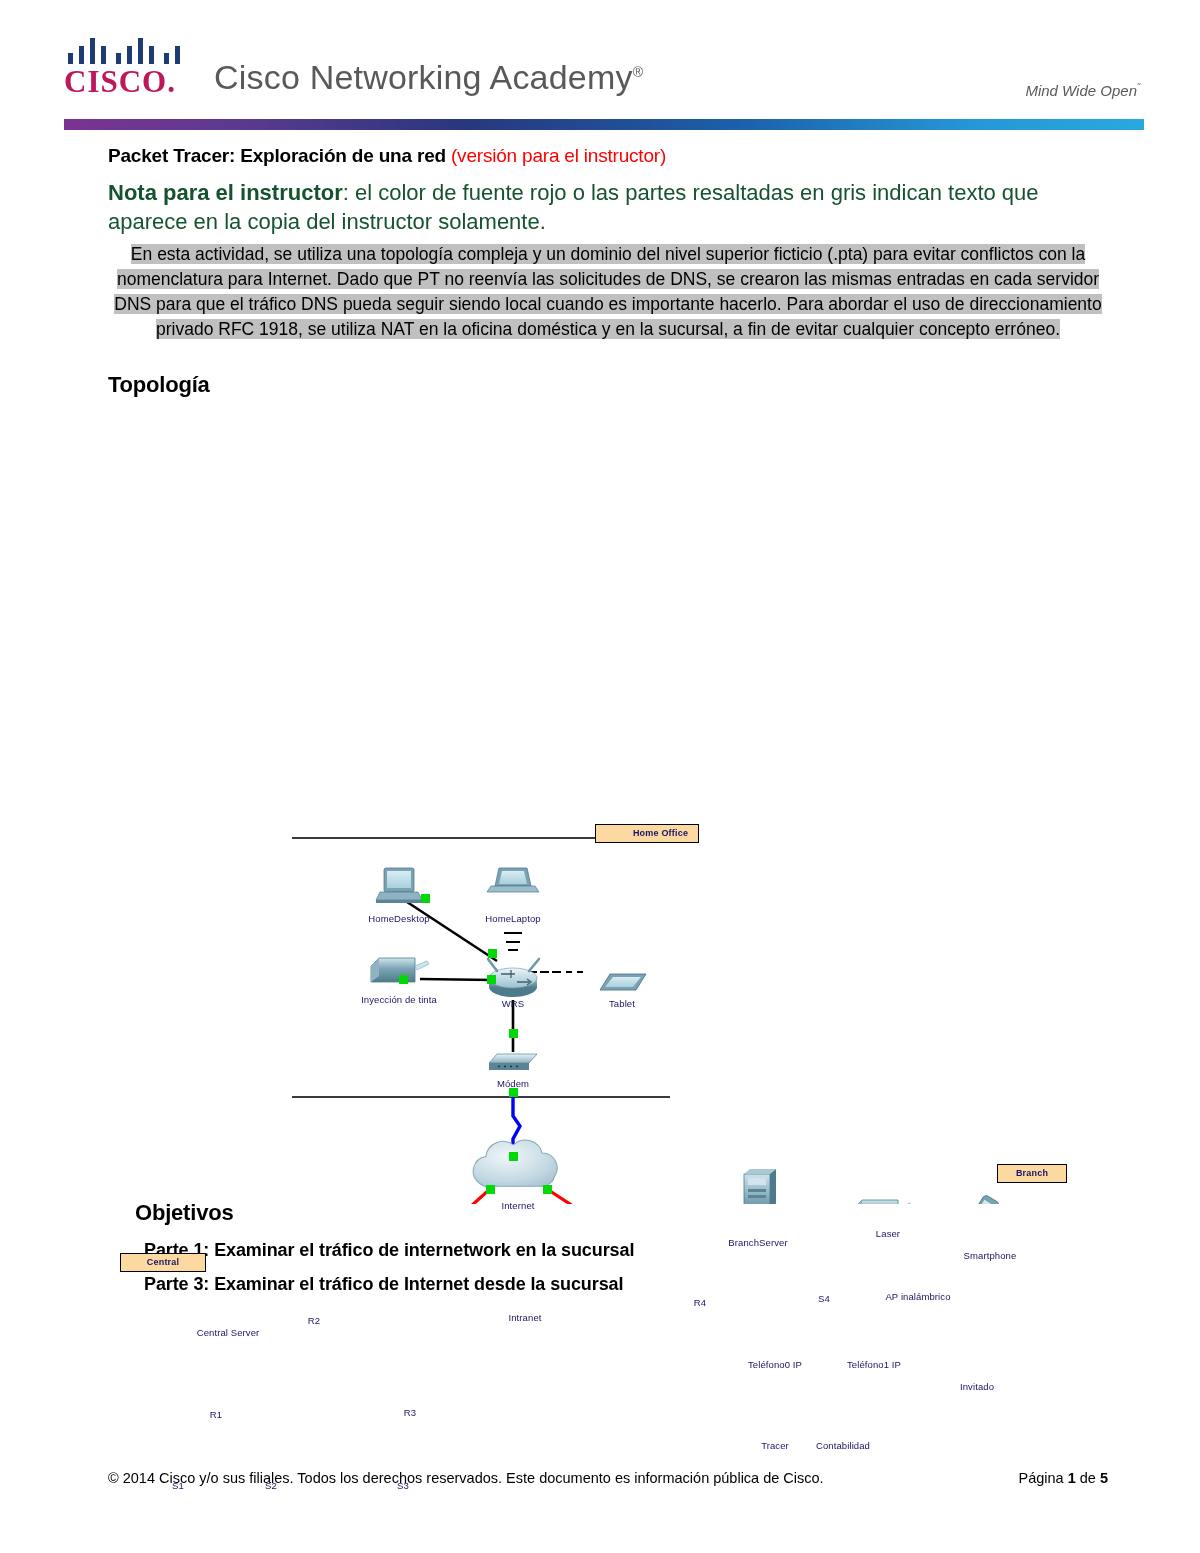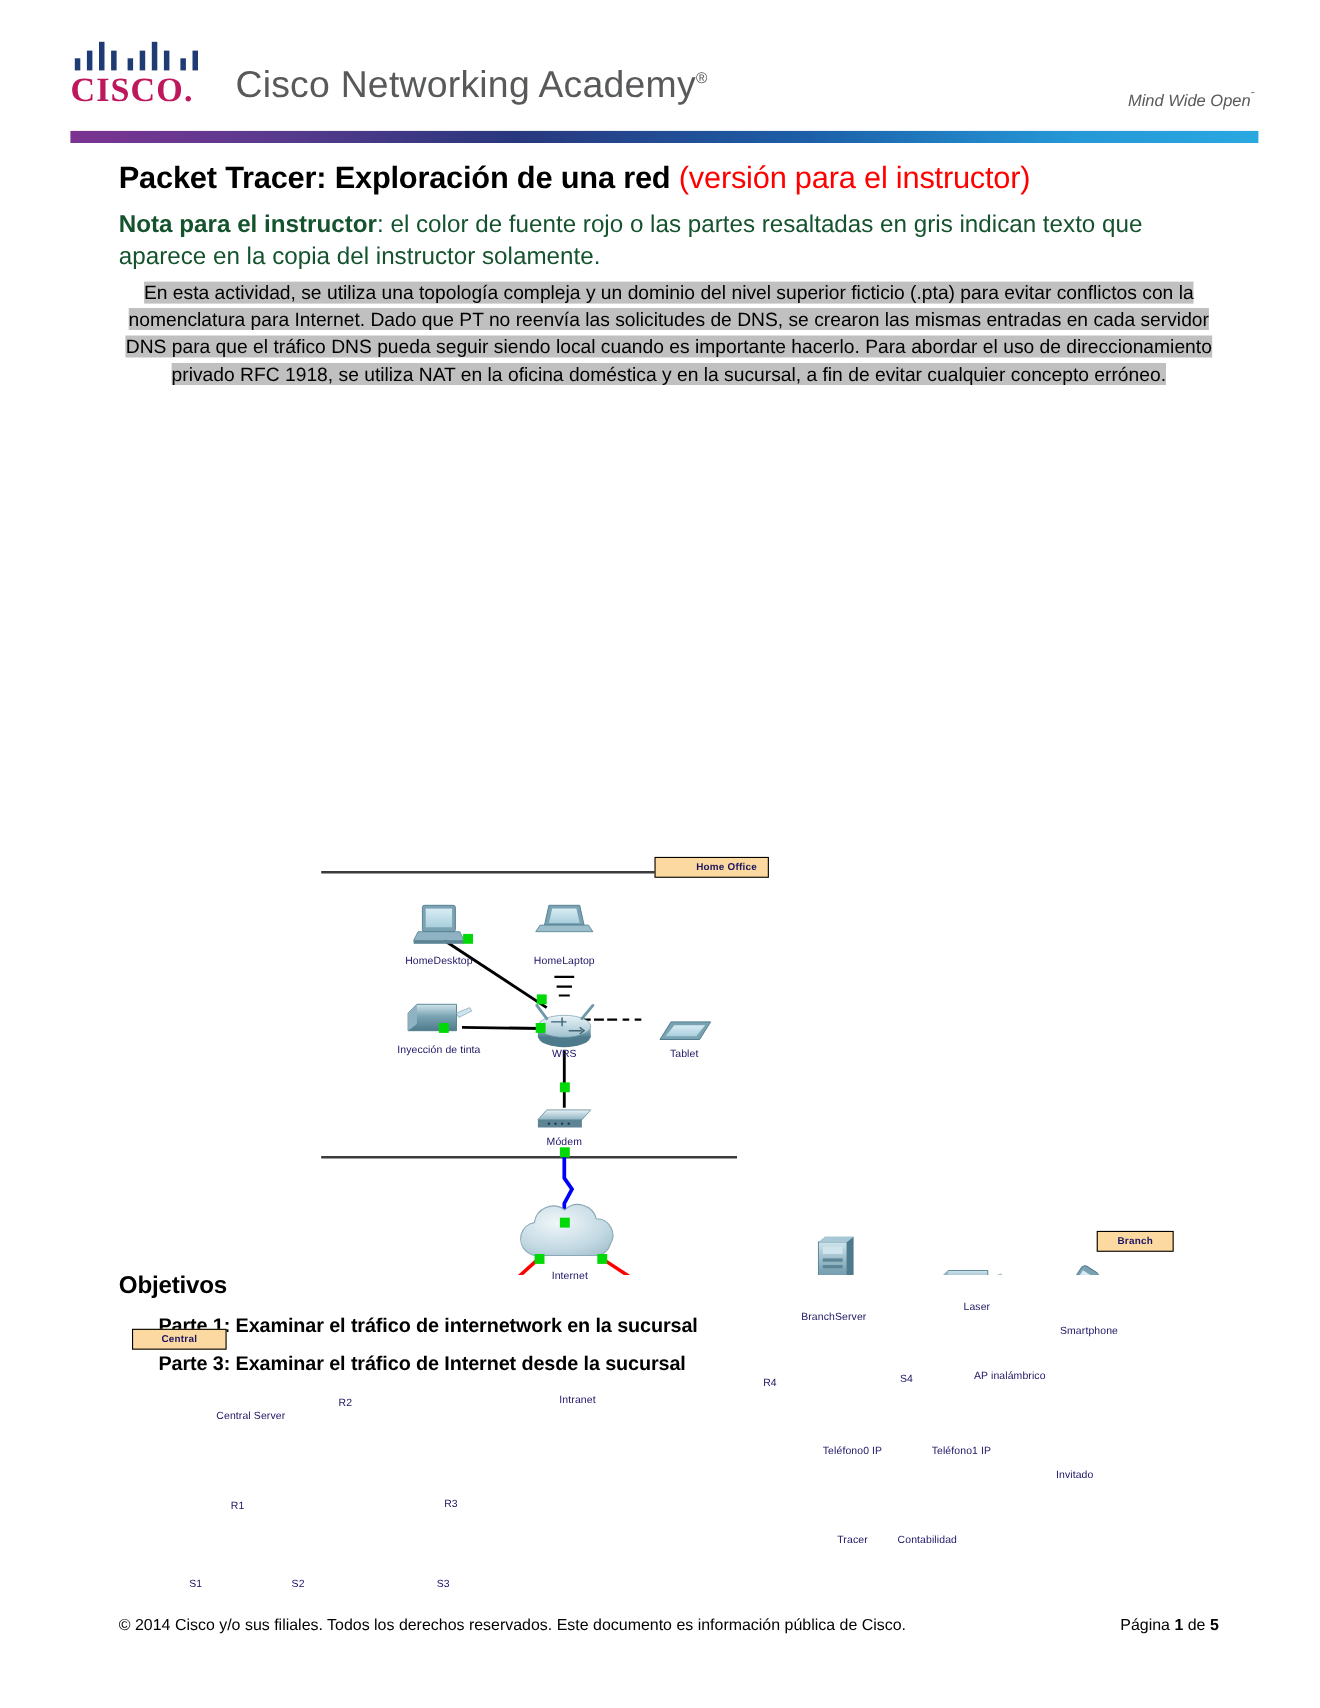--- a/index.html
+++ b/index.html
@@ -79,21 +79,21 @@
 
   
   #content {
     position: absolute;
     left: 0; top: 132px;
     width: 1200px;
   }
   .pad { padding-left: 108px; padding-right: 92px; }
 
   #doc-title {
-    font-size: 28px;
+    font-size: 19px;
     font-weight: bold;
     line-height: 1.25;
     margin-top: 12px;
     letter-spacing: -0.2px;
   }
   #doc-title .red { color: #ff0000; font-weight: normal; }
 
   #instructor-note {
     color: #14532d;
     font-size: 22px;
@@ -219,20 +219,21 @@
     </div>
 
     <div id="instructor-note">
       <b>Nota para el instructor</b><span>: el color de fuente rojo o las partes resaltadas en gris indican texto que aparece en la copia del instructor solamente.</span>
     </div>
 
     <div id="gray-paragraph">
       <span class="hl">En esta actividad, se utiliza una topología compleja y un dominio del nivel superior ficticio (.pta) para evitar conflictos con la nomenclatura para Internet. Dado que PT no reenvía las solicitudes de DNS, se crearon las mismas entradas en cada servidor DNS para que el tráfico DNS pueda seguir siendo local cuando es importante hacerlo. Para abordar el uso de direccionamiento privado RFC 1918, se utiliza NAT en la oficina doméstica y en la sucursal, a fin de evitar cualquier concepto erróneo.</span>
     </div>
 
+    <h2 class="section">Topología</h2>
   </div>
 
   <div id="topology">
     <svg id="topo-svg" width="1200" height="800" viewBox="0 0 1200 800">
       <defs>
         <linearGradient id="gBody" x1="0" y1="0" x2="0" y2="1">
           <stop offset="0%" stop-color="#cfe4ec"></stop>
           <stop offset="45%" stop-color="#7ba4b4"></stop>
           <stop offset="100%" stop-color="#4d7b8c"></stop>
         </linearGradient>
@@ -604,21 +605,21 @@
     <div class="node-label" style="left:918px; top:887px;"><span>AP inalámbrico</span></div>
     <div class="node-label" style="left:990px; top:846px;"><span>Smartphone</span></div>
     <div class="node-label" style="left:775px; top:955px;"><span>Teléfono0 IP</span></div>
     <div class="node-label" style="left:874px; top:955px;"><span>Teléfono1 IP</span></div>
     <div class="node-label" style="left:977px; top:977px;"><span>Invitado</span></div>
     <div class="node-label" style="left:775px; top:1036px;"><span>Tracer</span></div>
     <div class="node-label" style="left:843px; top:1036px;"><span>Contabilidad</span></div>
   </div>
 
   <div class="pad">
-    <h2 class="section" style="margin-top:-4px;">Objetivos</h2>
+    <h2 class="section" style="margin-top:-4px;margin-left:27px;">Objetivos</h2>
     <div id="objetivos-list">
       <div class="objetivo">Parte 1: Examinar el tráfico de internetwork en la sucursal</div>
       <div class="objetivo">Parte 3: Examinar el tráfico de Internet desde la sucursal</div>
     </div>
   </div>
 </div>
 
 <div id="footer">
   <div id="footer-inner">
     <span id="footer-copy">© 2014 Cisco y/o sus filiales. Todos los derechos reservados. Este documento es información pública de Cisco.</span>

